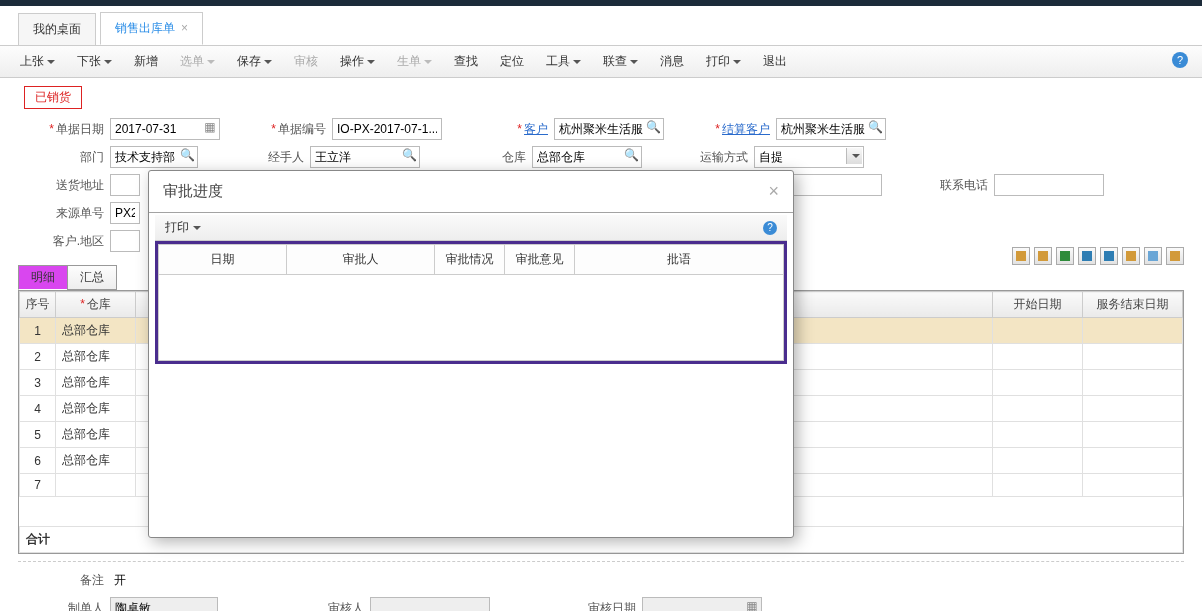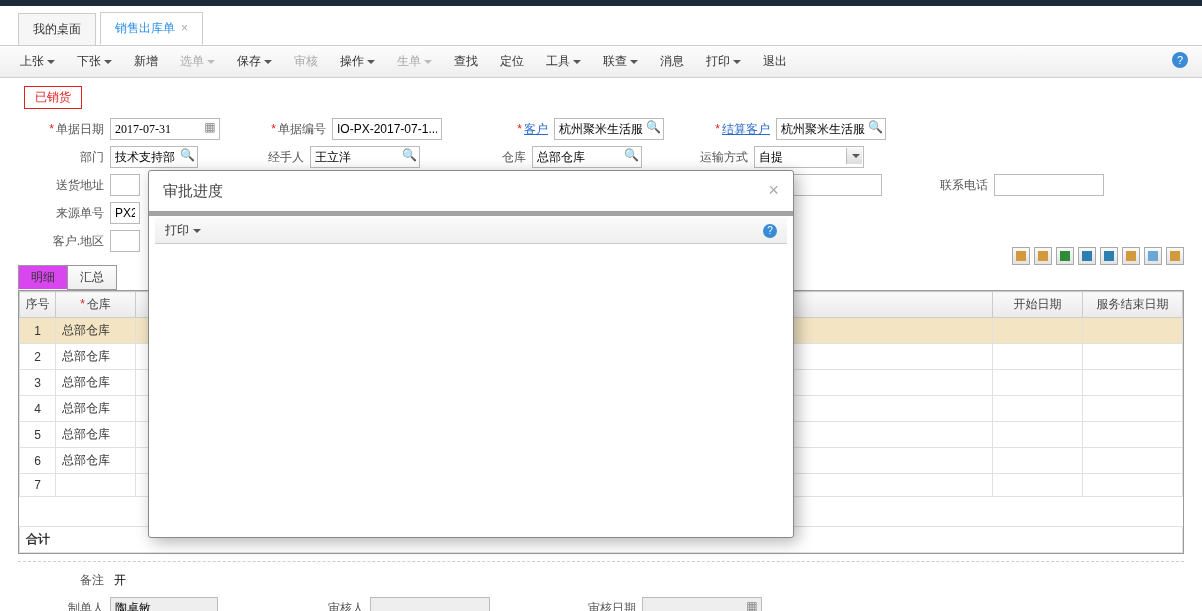--- a/index.html
+++ b/index.html
@@ -36,21 +36,21 @@
 .grid table { border-collapse: collapse; width: 100%; table-layout: fixed; }
 .grid th { background: linear-gradient(#fafafa,#eaeaea); border: 1px solid #ccc; padding: 4px 0; font-weight: normal; color: #444; }
 .grid td { border: 1px solid #e0e0e0; padding: 4px 6px; height: 18px; text-align: center; }
 .grid tr.sel td { background: #f3e5c4; }
 .grid th .req { color: #d22; }
 .totalrow td { font-weight: bold; text-align: left; padding-left: 6px; }
 .bottom-sep { height: 8px; border-bottom: 1px dashed #ccc; margin: 0 18px; }
 .footer { padding: 6px 22px; }
 .overlay { position: absolute; left: 0; top: 0; width: 1202px; height: 611px; }
 .dialog { position: absolute; left: 148px; top: 170px; width: 646px; height: 368px; background: #fff; border: 1px solid #888; box-shadow: 4px 4px 16px rgba(0,0,0,0.3); border-radius: 3px; }
-.dlg-title { padding: 10px 14px; font-size: 15px; color: #444; border-bottom: 5px solid #a3a3a3; display: flex; justify-content: space-between; align-items: center; font-family: Liberation Mono, monospace; }
+.dlg-title { padding: 10px 14px; font-size: 15px; color: #444; border-bottom: 1px solid #a3a3a3; display: flex; justify-content: space-between; align-items: center; }
 .dlg-close { color: #aaa; cursor: pointer; font-size: 18px; }
 .dlg-bar { padding: 4px 10px; background: linear-gradient(#fafafa,#eee); border-bottom: 1px solid #ccc; display: flex; justify-content: space-between; align-items: center; margin: 2px 6px 0 6px; }
 .dlg-print { color: #333; cursor: pointer; display: flex; align-items: center; }
 .dlg-help { width: 14px; height: 14px; border-radius: 7px; background: #3a8bd6; color: #fff; font-size: 10px; line-height: 14px; text-align: center; cursor: pointer; }
 .dlg-tbl-wrap { margin: 0 6px 6px 6px; border: 3px solid #4a2d8e; border-top: none; }
 .dlg-tbl-wrap .inner-b { border-top: 3px solid #4a2d8e; }
 .dlg-tbl { width: 100%; border-collapse: collapse; }
 .dlg-tbl th { background: #fdfdfd; border: 1px solid #ccc; padding: 6px 4px; font-weight: normal; }
 .dlg-body { height: 86px; border: 1px solid #ccc; border-top: none; }
 .dlg-empty { height: 165px; }
@@ -100,21 +100,21 @@
     <span style="width: 6px;"></span>
     <span class="help-icon">?</span>
 </div>
 
 <div class="status-badge">已销货</div>
 
 <div class="form-area">
   <div class="form-row">
     <div class="fld">
         <span class="lbl"><span class="req">*</span><span>单据日期</span></span>
-        <span class="inp"><input style="width: 110px; font-family: Liberation Serif, serif;" value="2017-07-31"><span class="ico">▦</span></span>
+        <span class="inp"><input style="width: 110px;" value="2017-07-31"><span class="ico">▦</span></span>
       </div>
     <div class="fld">
         <span class="lbl"><span class="req">*</span><span>单据编号</span></span>
         <span class="inp"><input style="width: 110px;" value="IO-PX-2017-07-1..."></span>
       </div>
     <div class="fld">
         <span class="lbl"><span class="req">*</span><span class="link-lbl">客户</span></span>
         <span class="inp"><input style="width: 110px;" value="杭州聚米生活服"><span class="ico">🔍</span></span>
       </div>
     <div class="fld">
@@ -315,18 +315,41 @@
       <span>审批进度</span>
       <span class="dlg-close">×</span>
     </div>
     <div class="dlg-bar">
       <span class="dlg-print">
           <span>打印</span>
           <span class="dd-car" style="margin-left:4px"></span>
         </span>
       <span class="dlg-help">?</span>
     </div>
+    <div class="dlg-tbl-wrap">
+        <div class="inner-b">
+      <table class="dlg-tbl">
+        <colgroup>
+              <col style="width:128px">
+              <col style="width:148px">
+              <col style="width:70px">
+              <col style="width:70px">
+              <col>
+            </colgroup>
+        <thead>
+              <tr id="dlg-head">
+                <th>日期</th>
+                <th>审批人</th>
+                <th>审批情况</th>
+                <th>审批意见</th>
+                <th>批语</th>
+              </tr>
+            </thead>
+      </table>
+      <div class="dlg-body"></div>
+    </div>
+      </div>
     <div class="dlg-empty"></div>
   </div>
 </div>
 
 
 
 
 </body></html>

